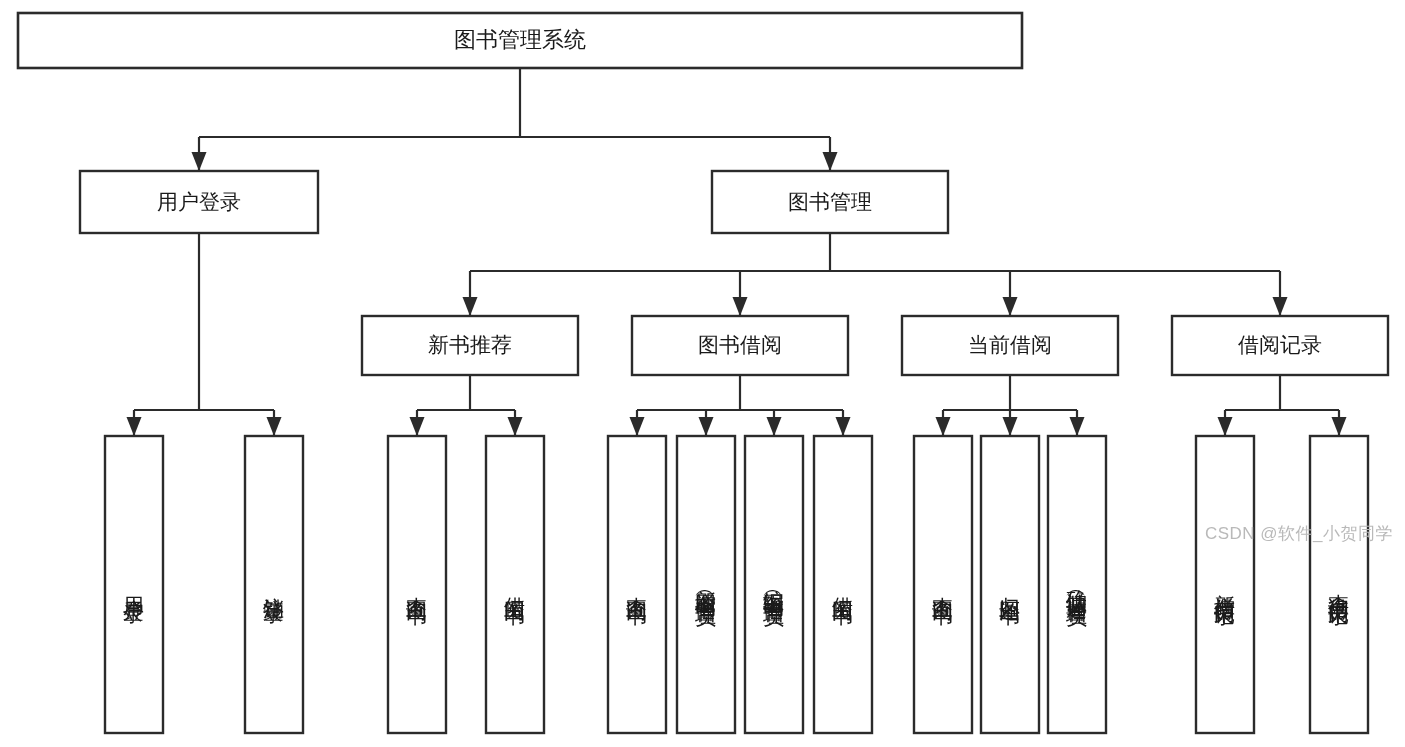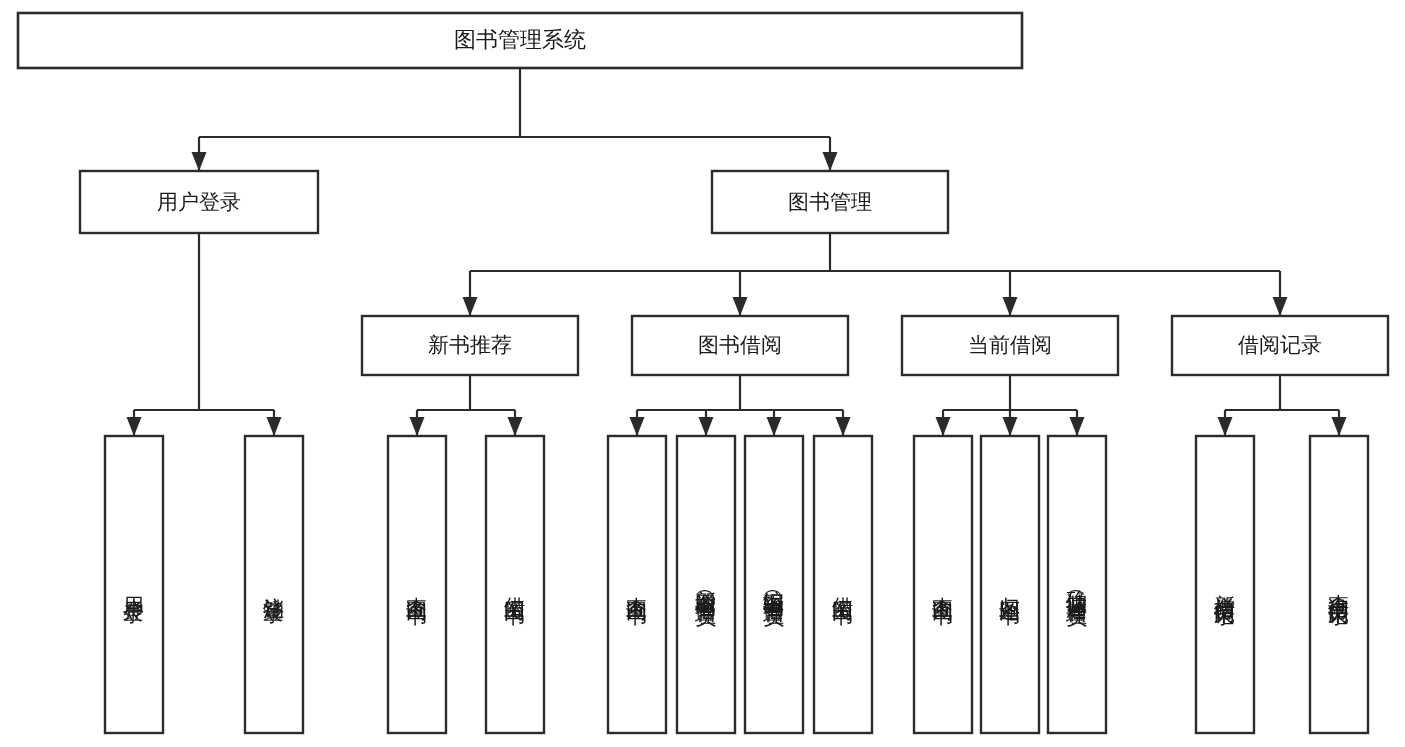--- a/index.html
+++ b/index.html
@@ -208,13 +208,14 @@
       <div class="leaf-label-wrap" style="left: 1048px; top: 436px; width: 58px; height: 297px;">
         <span class="leaf-label">确认归还（管理员）</span>
       </div>
       <div class="leaf-label-wrap" style="left: 1196px; top: 436px; width: 58px; height: 297px;">
         <span class="leaf-label">新增借阅记录</span>
       </div>
       <div class="leaf-label-wrap" style="left: 1310px; top: 436px; width: 58px; height: 297px;">
         <span class="leaf-label">查询借阅记录</span>
       </div>
     </div>
+  <div class="watermark">CSDN @软件_小贺同学</div>
 </div>
 
 </body></html>

